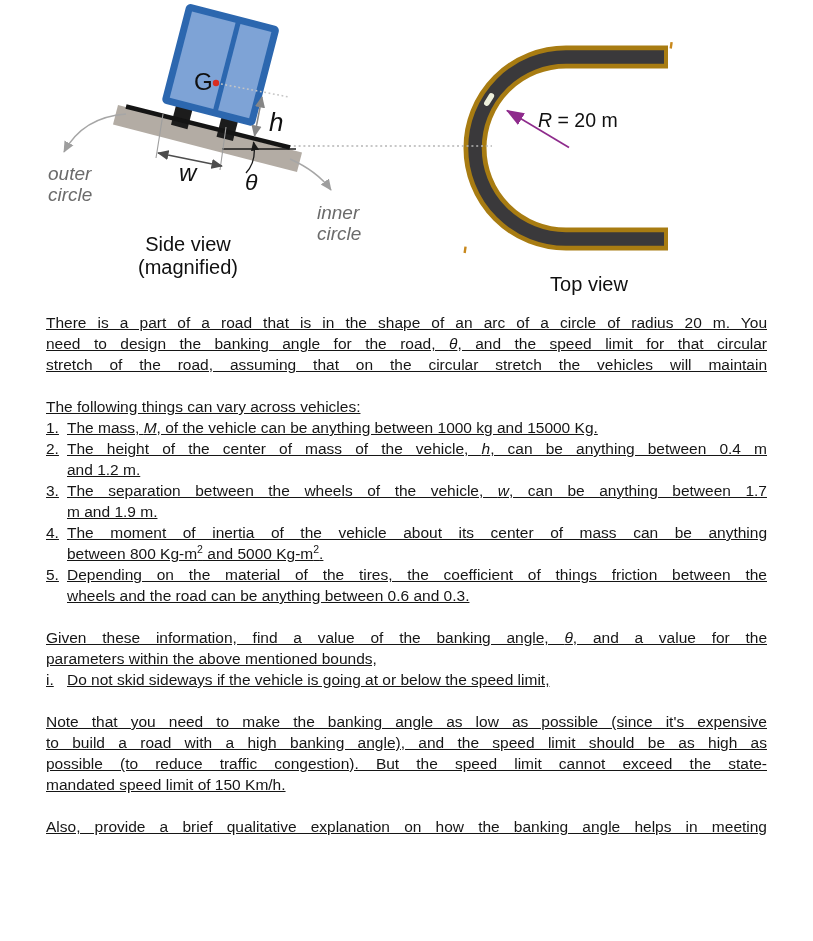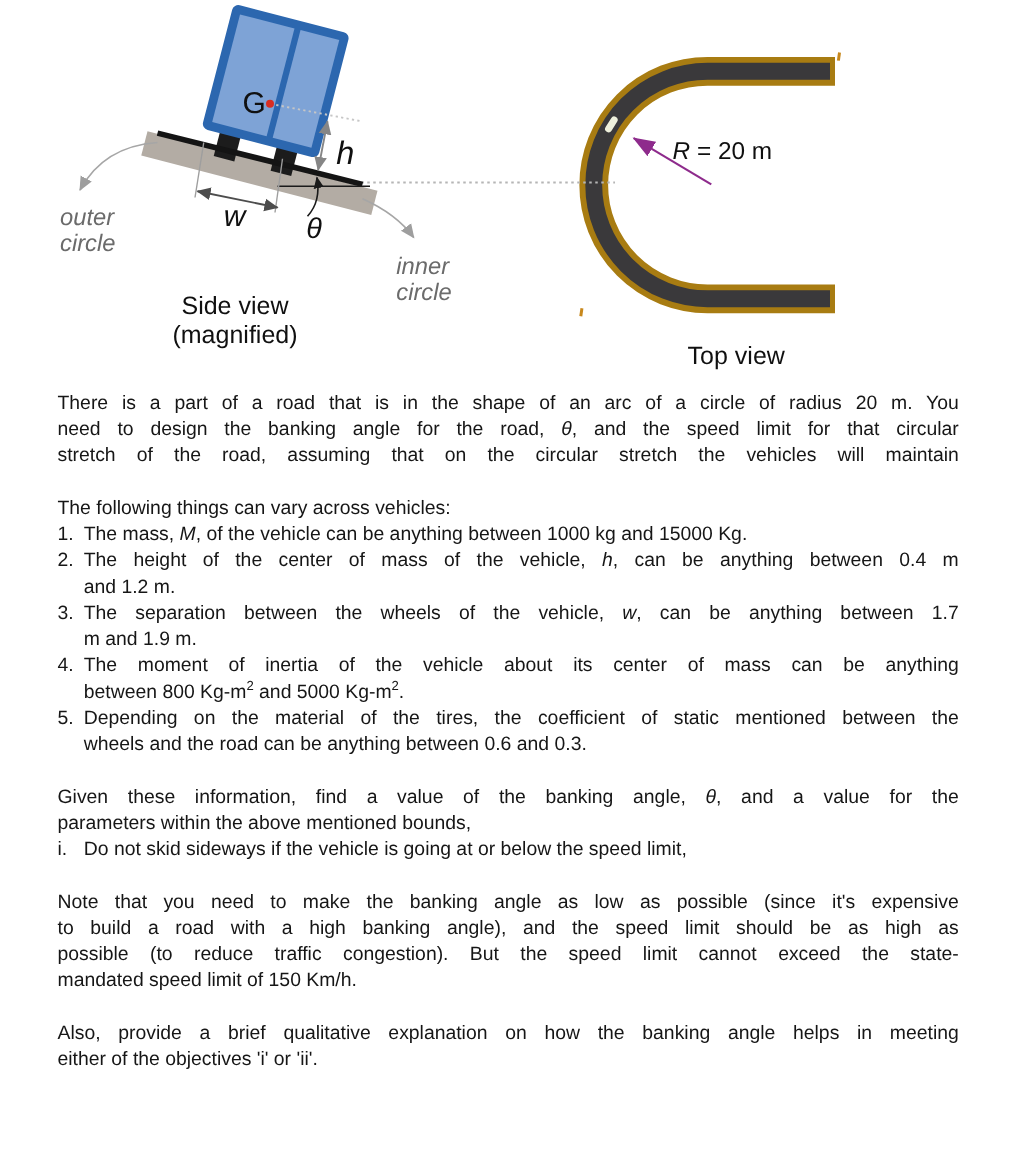--- a/index.html
+++ b/index.html
@@ -4,21 +4,21 @@
 <style>
   html,body { margin:0; padding:0; background:#ffffff; }
   .page {
     position:relative; width:813px; height:941px; background:#fff;
     font-family:"Liberation Sans","DejaVu Sans",sans-serif; color:#1a1a1a;
     overflow:hidden;
   }
   .diagram-svg { position:absolute; left:0; top:0; }
   .text-area {
     position:absolute; left:46px; top:312px; width:721px;
-    font-size:15.5px; line-height:21px; color:#161616;
+    font-size:15.5px; line-height:21px; color:#161616;text-decoration:underline;
   }
   .line { height:21px; white-space:nowrap; }
   .body-col .line, .para .line { white-space:normal; }
   .j { text-align:justify; text-align-last:justify; }
   .gap { height:21px; }
   .li { display:flex; }
   .li .num { width:21px; flex:none; }
   .li .body-col { flex:1; }
   sup { font-size:10.5px; line-height:0; vertical-align:super; }
   i { font-style:italic; }
@@ -142,21 +142,21 @@
       <div class="li">
         <div class="num">4.</div>
         <div class="body-col">
             <div class="line j">The moment of inertia of the vehicle about its center of mass can be anything</div>
             <div class="line ">between 800 Kg-m<sup>2</sup> and 5000 Kg-m<sup>2</sup>.</div>
           </div>
       </div>
       <div class="li">
         <div class="num">5.</div>
         <div class="body-col">
-            <div class="line j">Depending on the material of the tires, the coefficient of static mentioned between the</div>
+            <div class="line j">Depending on the material of the tires, the coefficient of things friction between the</div>
             <div class="line ">wheels and the road can be anything between 0.6 and 0.3.</div>
           </div>
       </div>
     </div>
 
     <div class="gap"></div>
 
     <div class="para">
         <div class="line j">Given these information, find a value of the banking angle, <i>θ</i>, and a value for the</div>
         <div class="line ">parameters within the above mentioned bounds,</div>
@@ -177,17 +177,16 @@
         <div class="line j">Note that you need to make the banking angle as low as possible (since it's expensive</div>
         <div class="line j">to build a road with a high banking angle), and the speed limit should be as high as</div>
         <div class="line j">possible (to reduce traffic congestion). But the speed limit cannot exceed the state-</div>
         <div class="line ">mandated speed limit of 150 Km/h.</div>
       </div>
 
     <div class="gap"></div>
 
     <div class="para">
         <div class="line j">Also, provide a brief qualitative explanation on how the banking angle helps in meeting</div>
-        <div class="line ">either of the objectives 'i' or 'ii'.</div>
       </div>
 
   </div>
 </div>
 
 </body></html>

